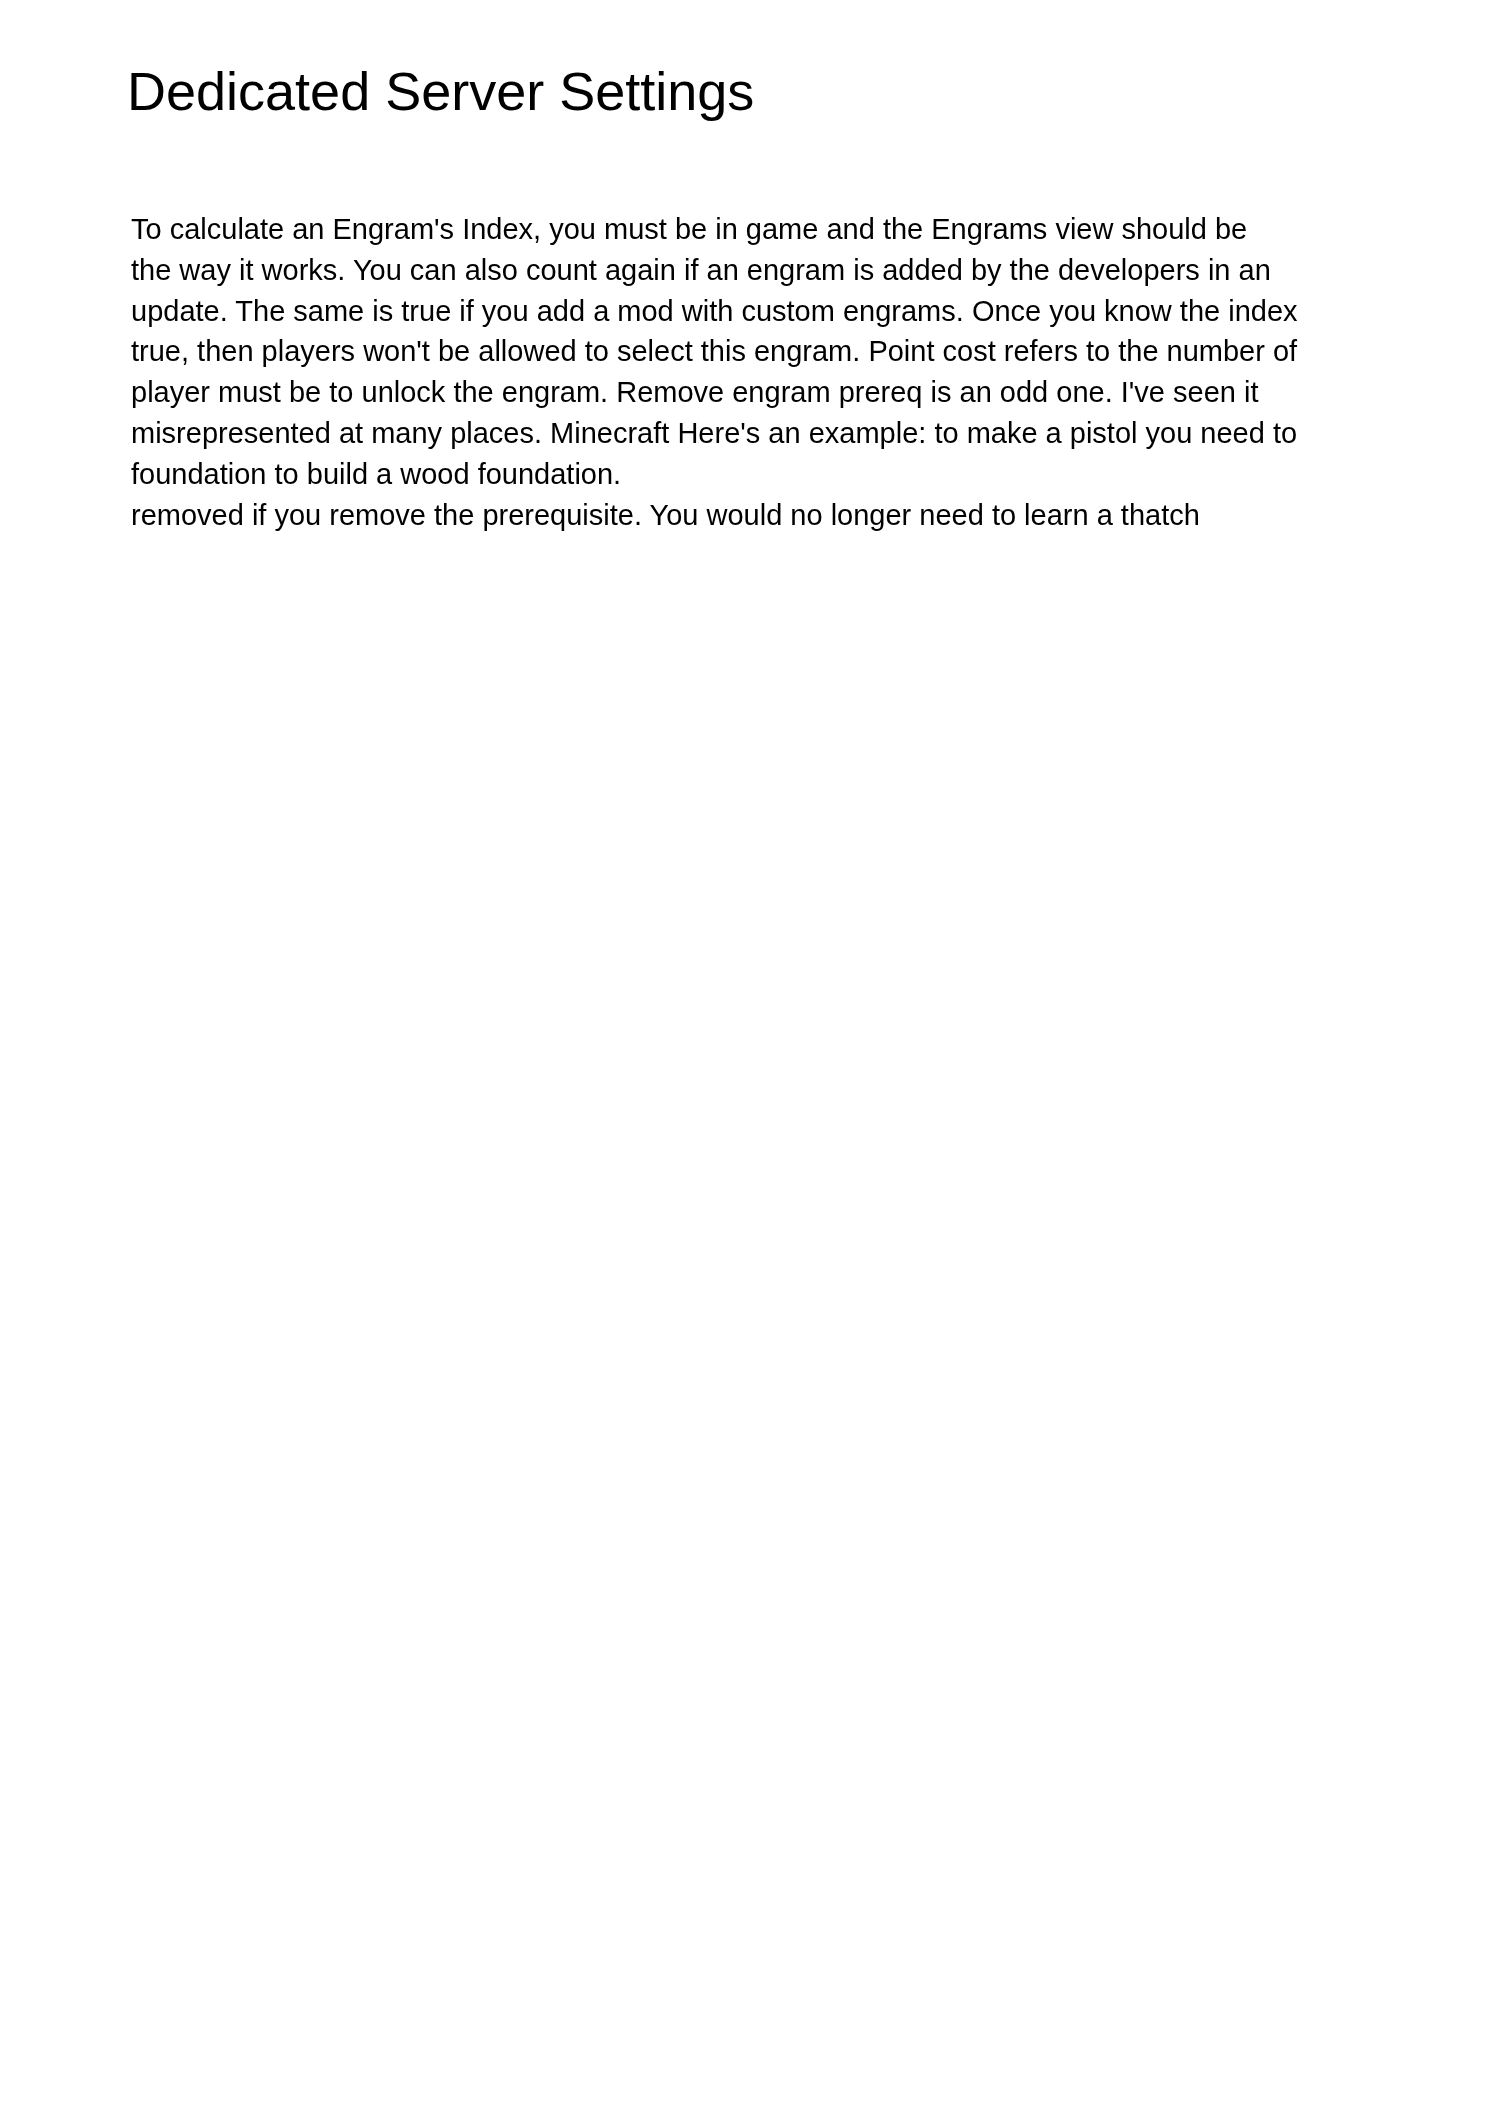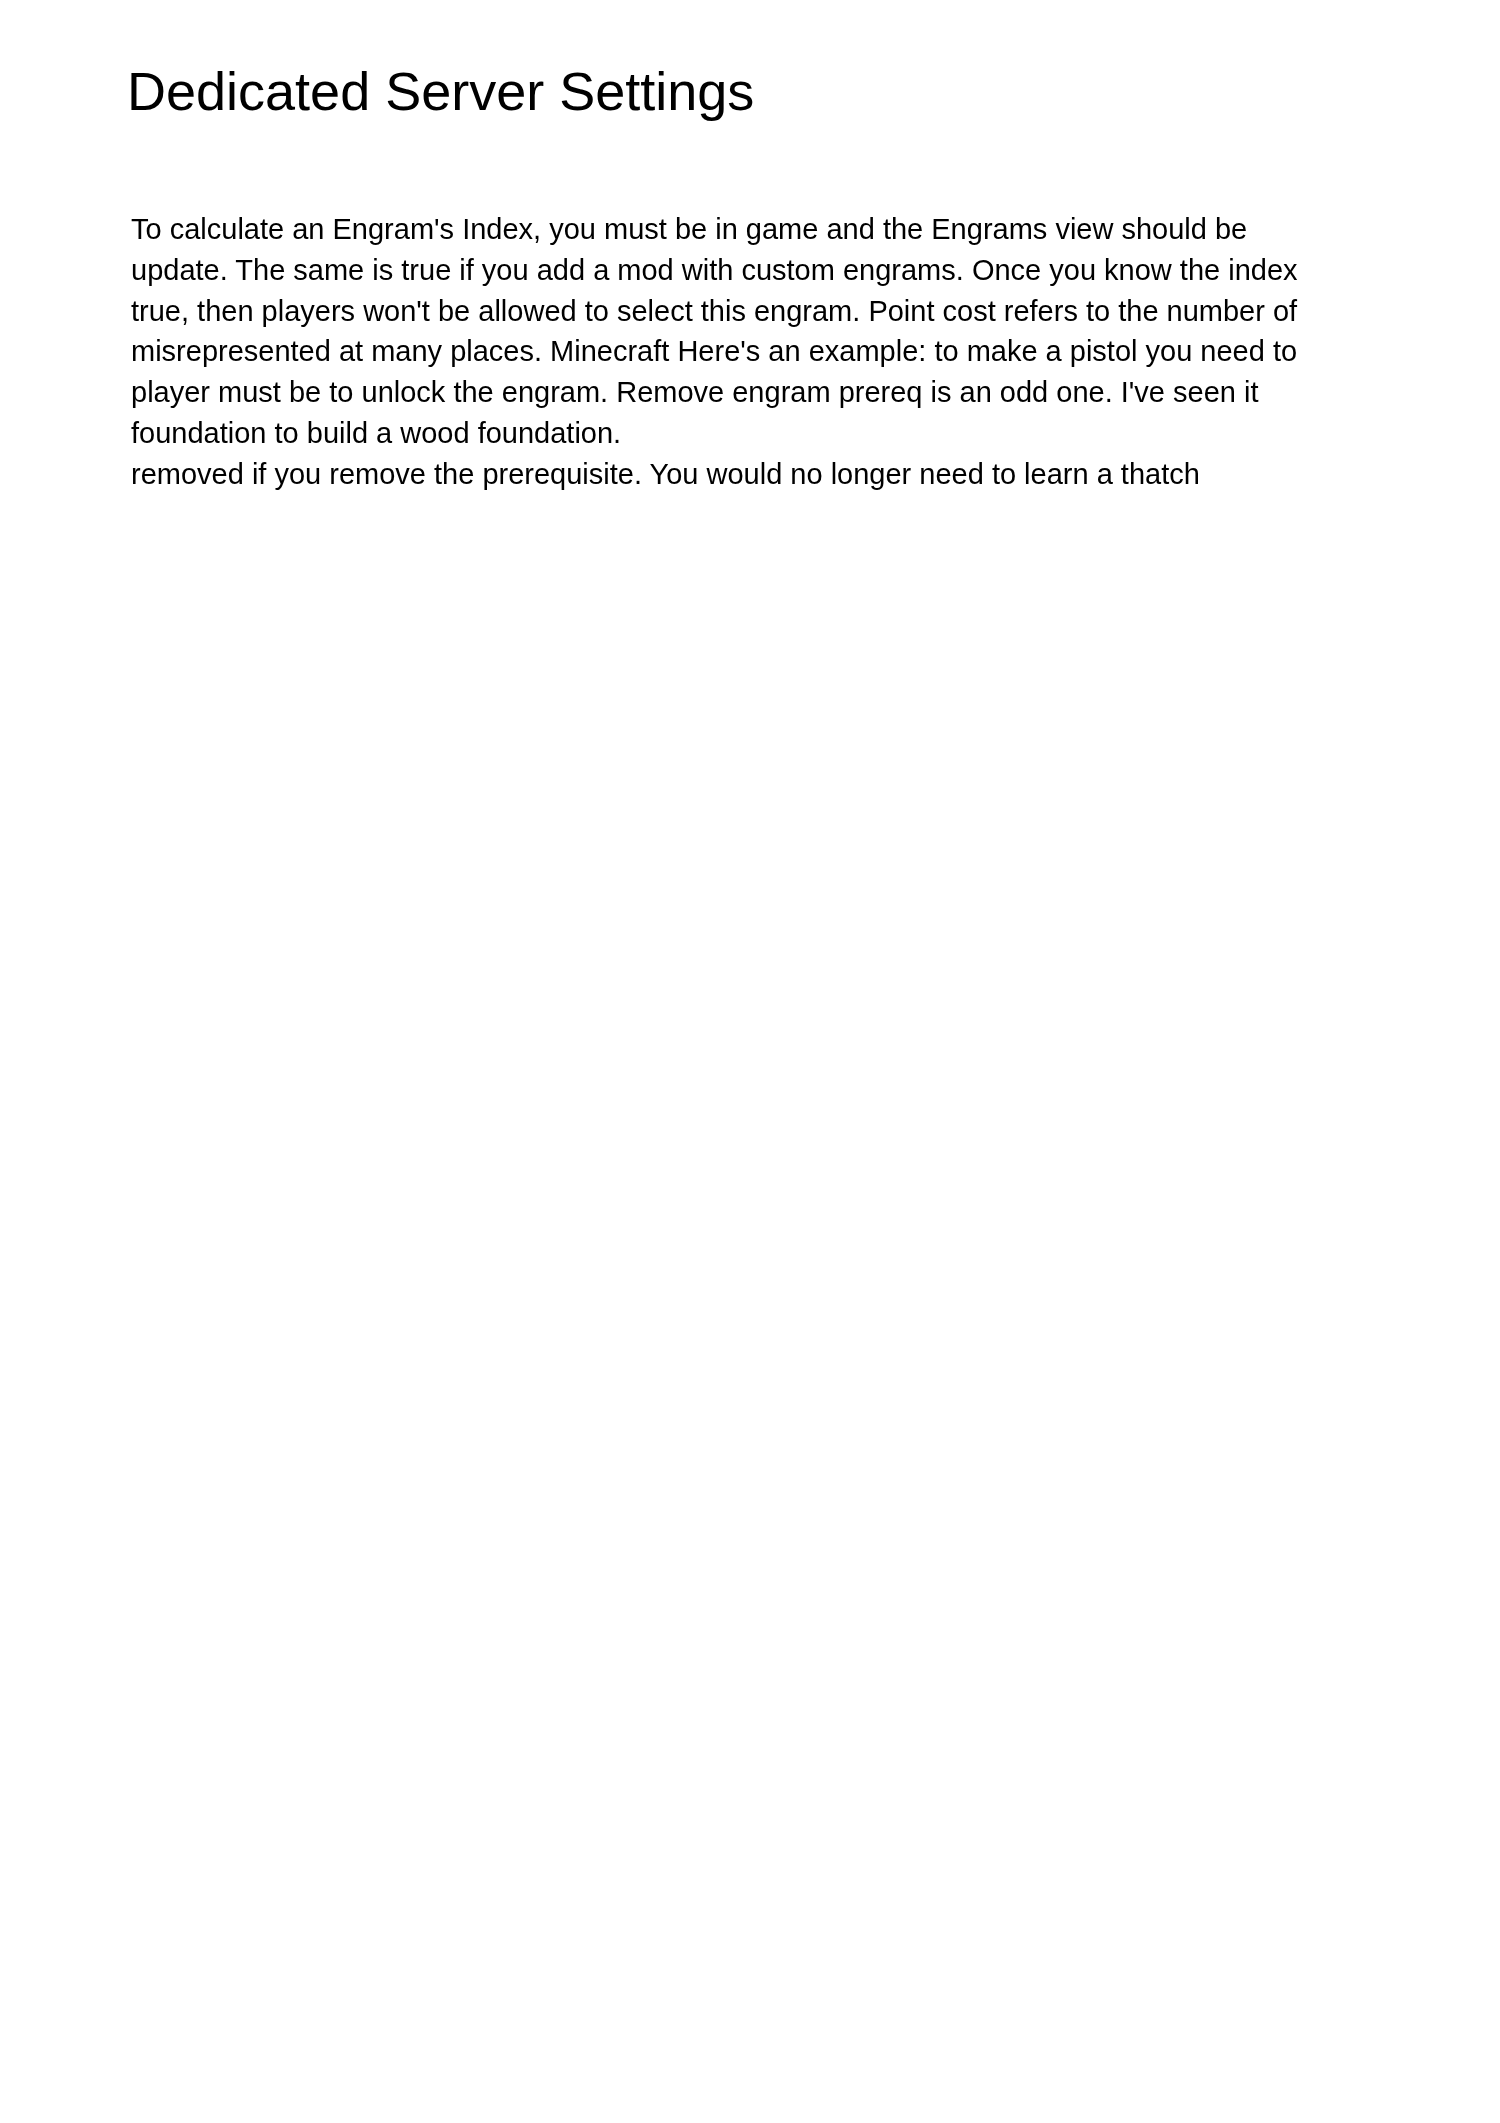--- a/index.html
+++ b/index.html
@@ -40,19 +40,20 @@
       white-space: nowrap;
     }
   </style>
 </head>
 <body>
 
 <h1 class="page-title">Dedicated Server Settings</h1>
 
 <p class="body-text">
   <span class="body-line">To calculate an Engram's Index, you must be in game and the Engrams view should be</span>
+  <span class="body-line">the way it works. You can also count again if an engram is added by the developers in an</span>
   <span class="body-line">update. The same is true if you add a mod with custom engrams. Once you know the index</span>
   <span class="body-line">true, then players won't be allowed to select this engram. Point cost refers to the number of</span>
+  <span class="body-line">player must be to unlock the engram. Remove engram prereq is an odd one. I've seen it</span>
   <span class="body-line">misrepresented at many places. Minecraft Here's an example: to make a pistol you need to</span>
-  <span class="body-line">player must be to unlock the engram. Remove engram prereq is an odd one. I've seen it</span>
   <span class="body-line">foundation to build a wood foundation.</span>
   <span class="body-line">removed if you remove the prerequisite. You would no longer need to learn a thatch</span>
 </p>
 
 </body></html>

